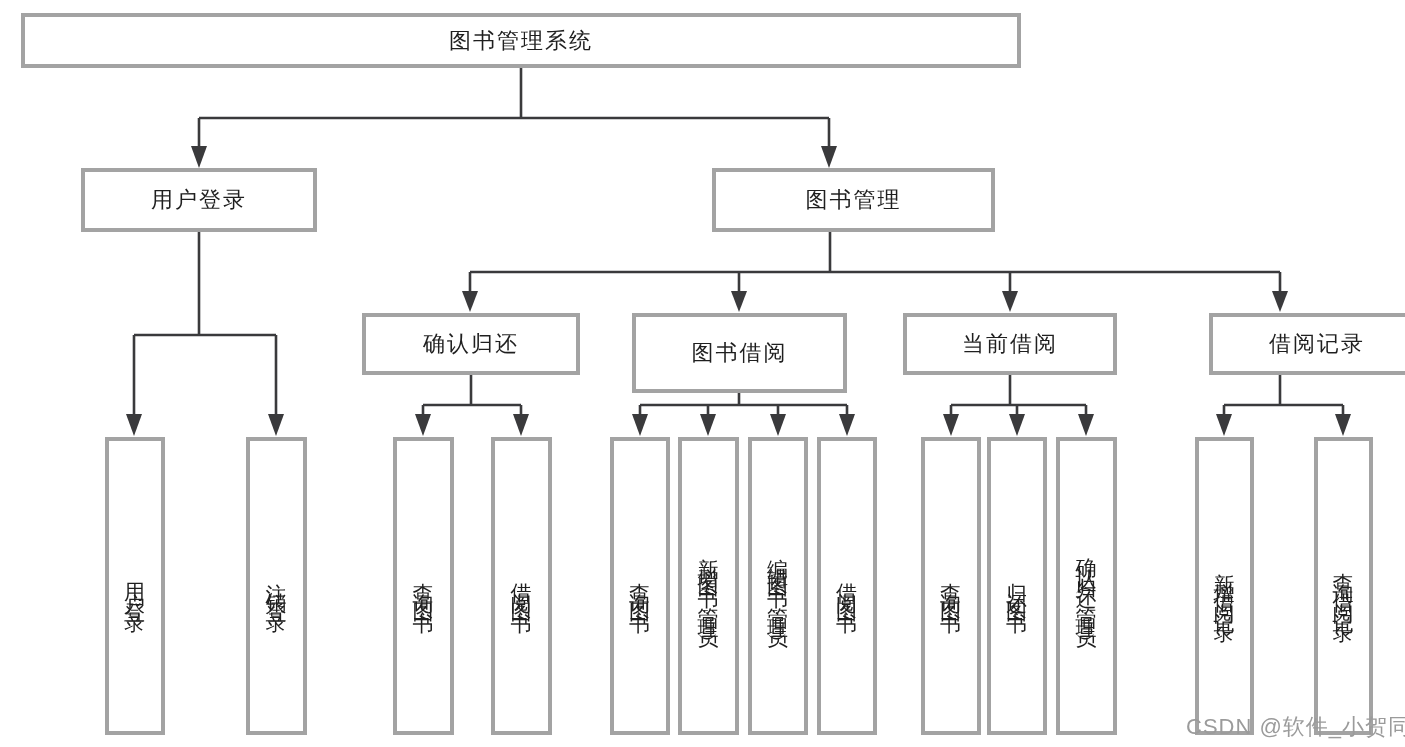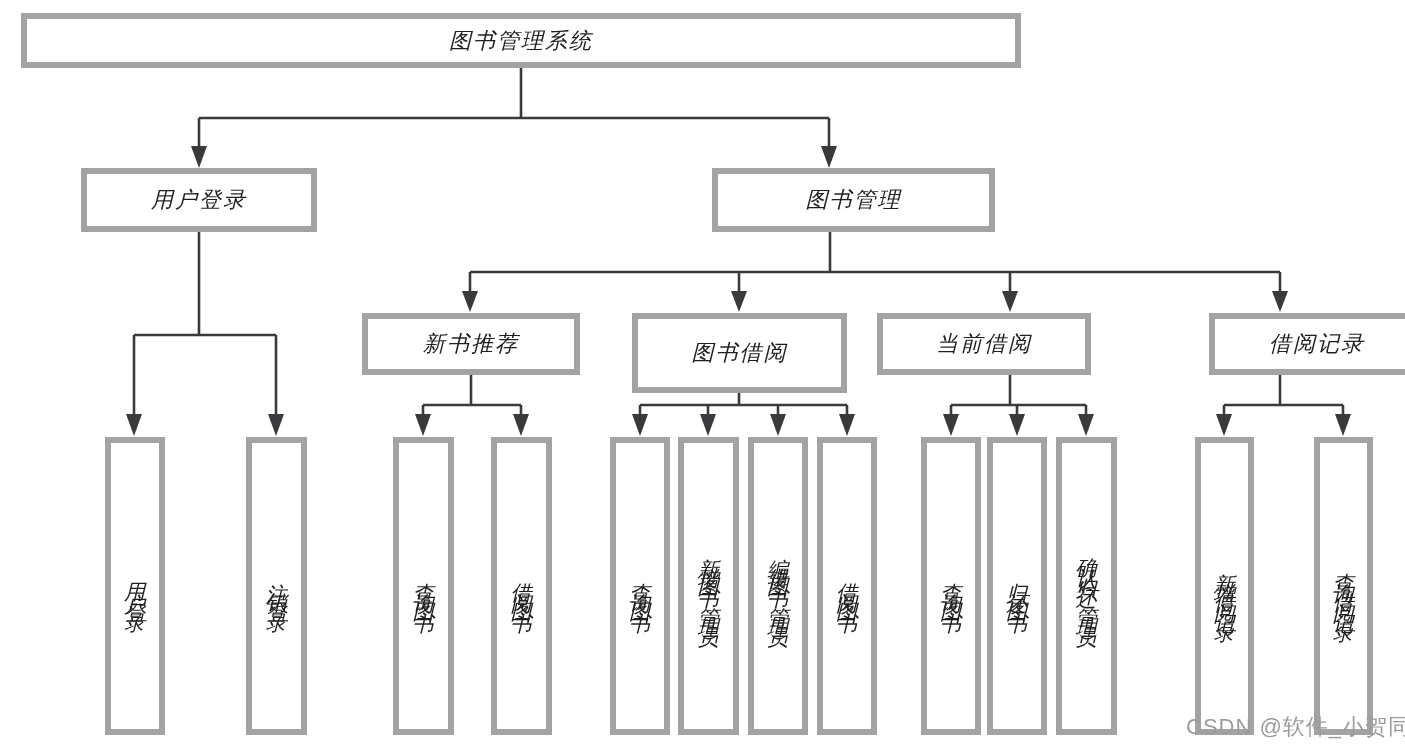--- a/index.html
+++ b/index.html
@@ -3,24 +3,23 @@
 <meta charset="utf-8">
 <style>
   html,body { margin:0; padding:0; background:#ffffff; }
   .stage {
     position:relative; width:1405px; height:747px; background:#ffffff;
     font-family:"Liberation Sans", sans-serif; overflow:hidden;
   }
   .wires { position:absolute; left:0; top:0; width:1405px; height:747px; }
   .node {
     position:absolute; box-sizing:border-box;
-    border:6px solid #a3a3a3; background:#ffffff;
+    border:4px solid #a3a3a3; background:#ffffff;
     display:flex; align-items:center; justify-content:center;
     color:#1f1f1f;
-    font-style:italic;
   }
   .hnode { font-size:22px; letter-spacing:2px; white-space:nowrap; }
   .vnode {
     writing-mode:vertical-rl; text-orientation:mixed;
     font-size:21px; letter-spacing:10px; line-height:1;
   }
   .watermark {
     position:absolute; left:1186px; top:712px;
     font-size:22px; color:#9b9b9b; letter-spacing:1px; white-space:nowrap;
   }
@@ -104,23 +103,23 @@
       <path d="M1343,405 V416"></path>
         <path d="M1335,414 h16 L1343,436 z" fill="#3a3a3c" stroke="none"></path>
     </g>
   </svg>
 
   <div class="node hnode" style="left:21px; top:13px; width:1000px; height:55px;">图书管理系统</div>
 
   <div class="node hnode" style="left:81px; top:168px; width:236px; height:64px;">用户登录</div>
   <div class="node hnode" style="left:712px; top:168px; width:283px; height:64px;">图书管理</div>
 
-  <div class="node hnode" style="left:362px; top:313px; width:218px; height:62px;">新书推荐</div>
+  <div class="node hnode" style="left:362px; top:313px; width:218px; height:62px;">确认归还</div>
   <div class="node hnode" style="left:632px; top:313px; width:215px; height:80px;">图书借阅</div>
-  <div class="node hnode" style="left:877px; top:313px; width:214px; height:62px;">当前借阅</div>
+  <div class="node hnode" style="left:903px; top:313px; width:214px; height:62px;">当前借阅</div>
   <div class="node hnode" style="left:1172px; top:313px; width:216px; height:62px;margin-left:37px;">借阅记录</div>
 
   <div class="node vnode" style="left:105px; top:437px; width:60px; height:298px;">用户登录</div>
   <div class="node vnode" style="left:246px; top:437px; width:61px; height:298px;">注销登录</div>
 
   <div class="node vnode" style="left:393px; top:437px; width:61px; height:298px;">查询图书</div>
   <div class="node vnode" style="left:491px; top:437px; width:61px; height:298px;">借阅图书</div>
 
   <div class="node vnode" style="left:610px; top:437px; width:60px; height:298px;">查询图书</div>
   <div class="node vnode" style="left:678px; top:437px; width:61px; height:298px;">新增图书（管理员）</div>

